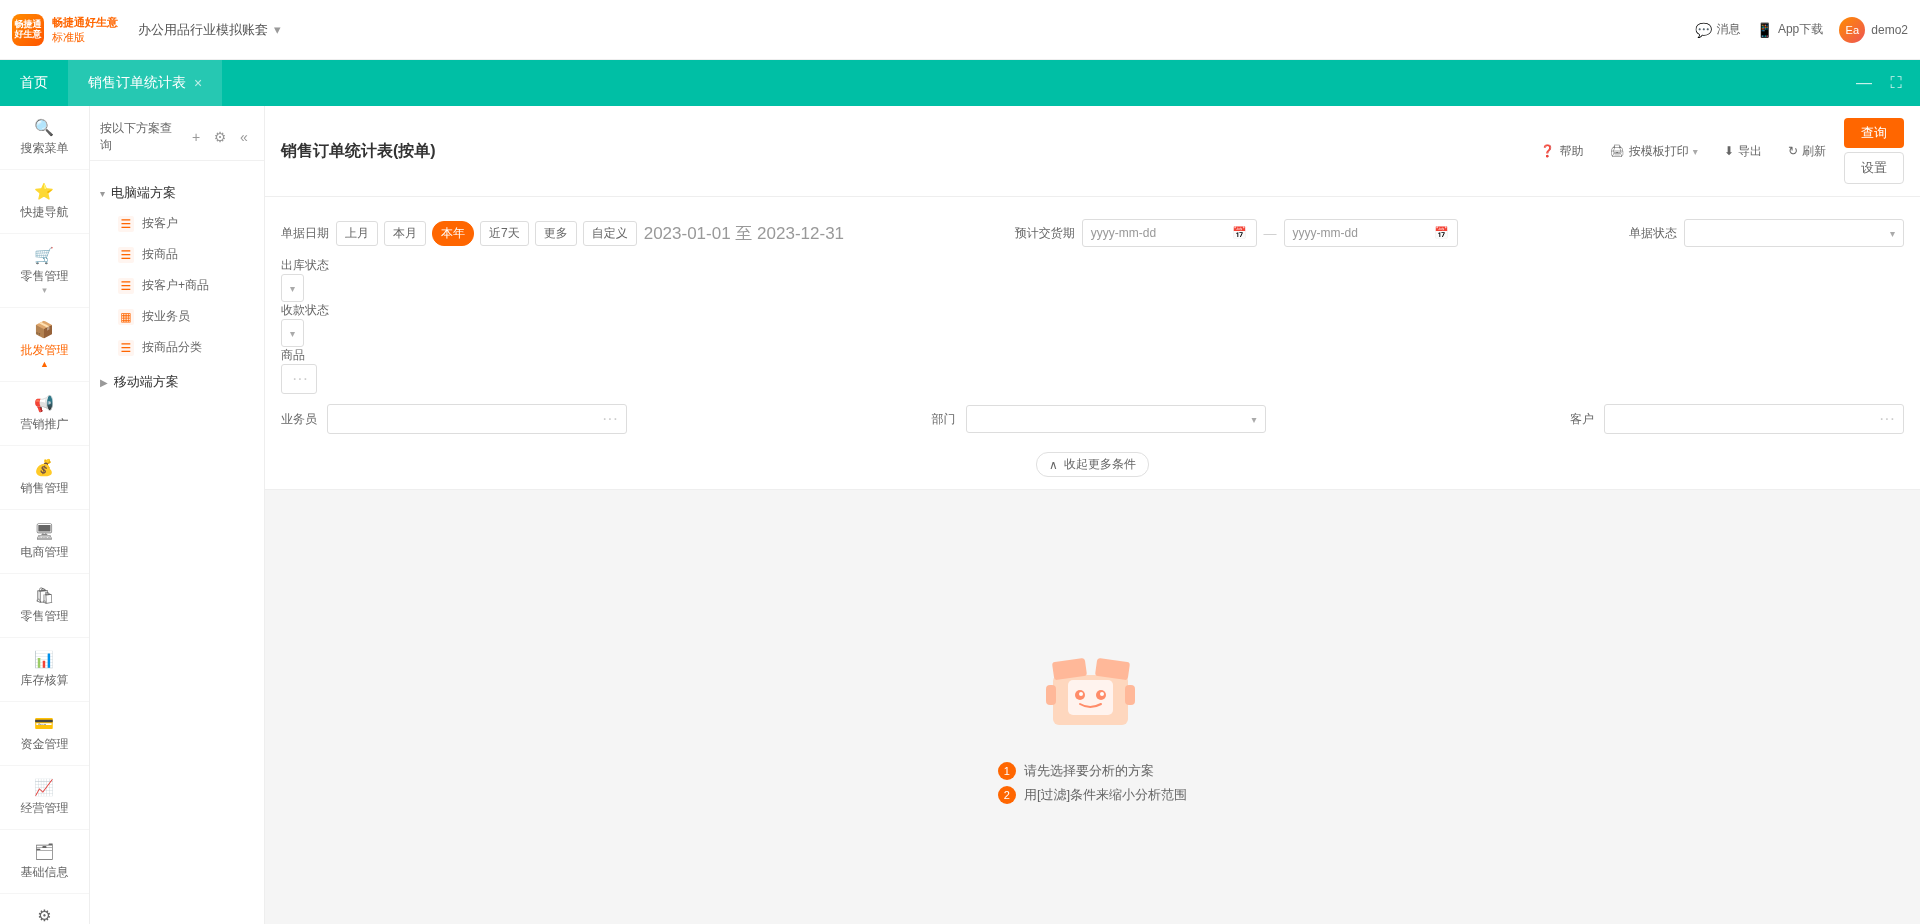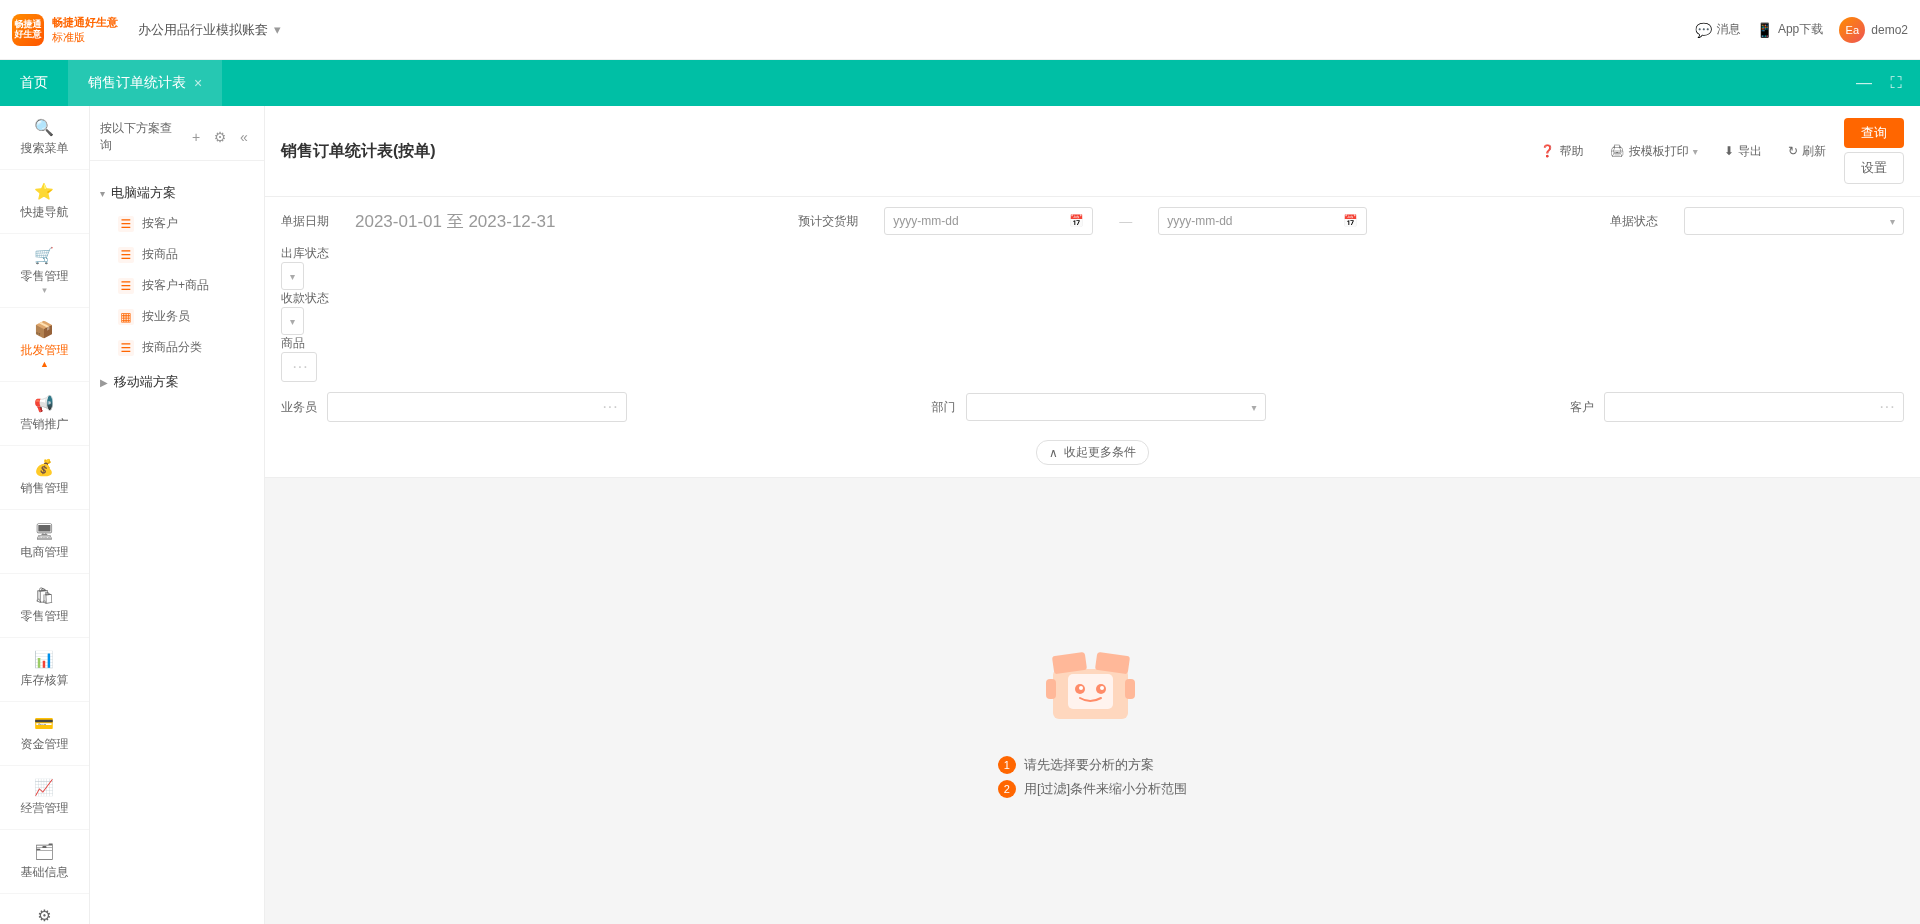--- a/index.html
+++ b/index.html
@@ -257,22 +257,30 @@
             <span>刷新</span>
           </div>
           <div class="action-buttons">
             <button class="btn-primary">查询</button>
             <button class="btn-settings">设置</button>
           </div>
         </div>
       </div>
 
       <div style="background:#fff;padding:10px 16px 0 16px;border-bottom:none;">
-        <div style="display:flex;align-items:center;gap:26px;margin-bottom:10px;">
+        <div style="display:flex;align-items:center;gap:7px;margin-bottom:10px;margin-top:12px;">
           <span class="filter-cell-label">单据日期</span>
+          <div class="filter-date-group">
+            <button class="date-btn">上月</button>
+            <button class="date-btn">本月</button>
+            <button class="date-btn active">本年</button>
+            <button class="date-btn">近7天</button>
+            <button class="date-btn">更多</button>
+            <button class="date-btn">自定义</button>
+          </div>
           <span style="font-size:17px;color:#999;">2023-01-01 至 2023-12-31</span>
 
           <div style="flex:1;"></div>
 
           <span class="filter-cell-label">预计交货期</span>
           <div class="date-input-box" style="min-width:130px;">
             <span>yyyy-mm-dd</span>
             <span style="color:#aaa;font-size:12px;margin-left:auto;">📅</span>
           </div>
           <span style="color:#ccc;">—</span>

